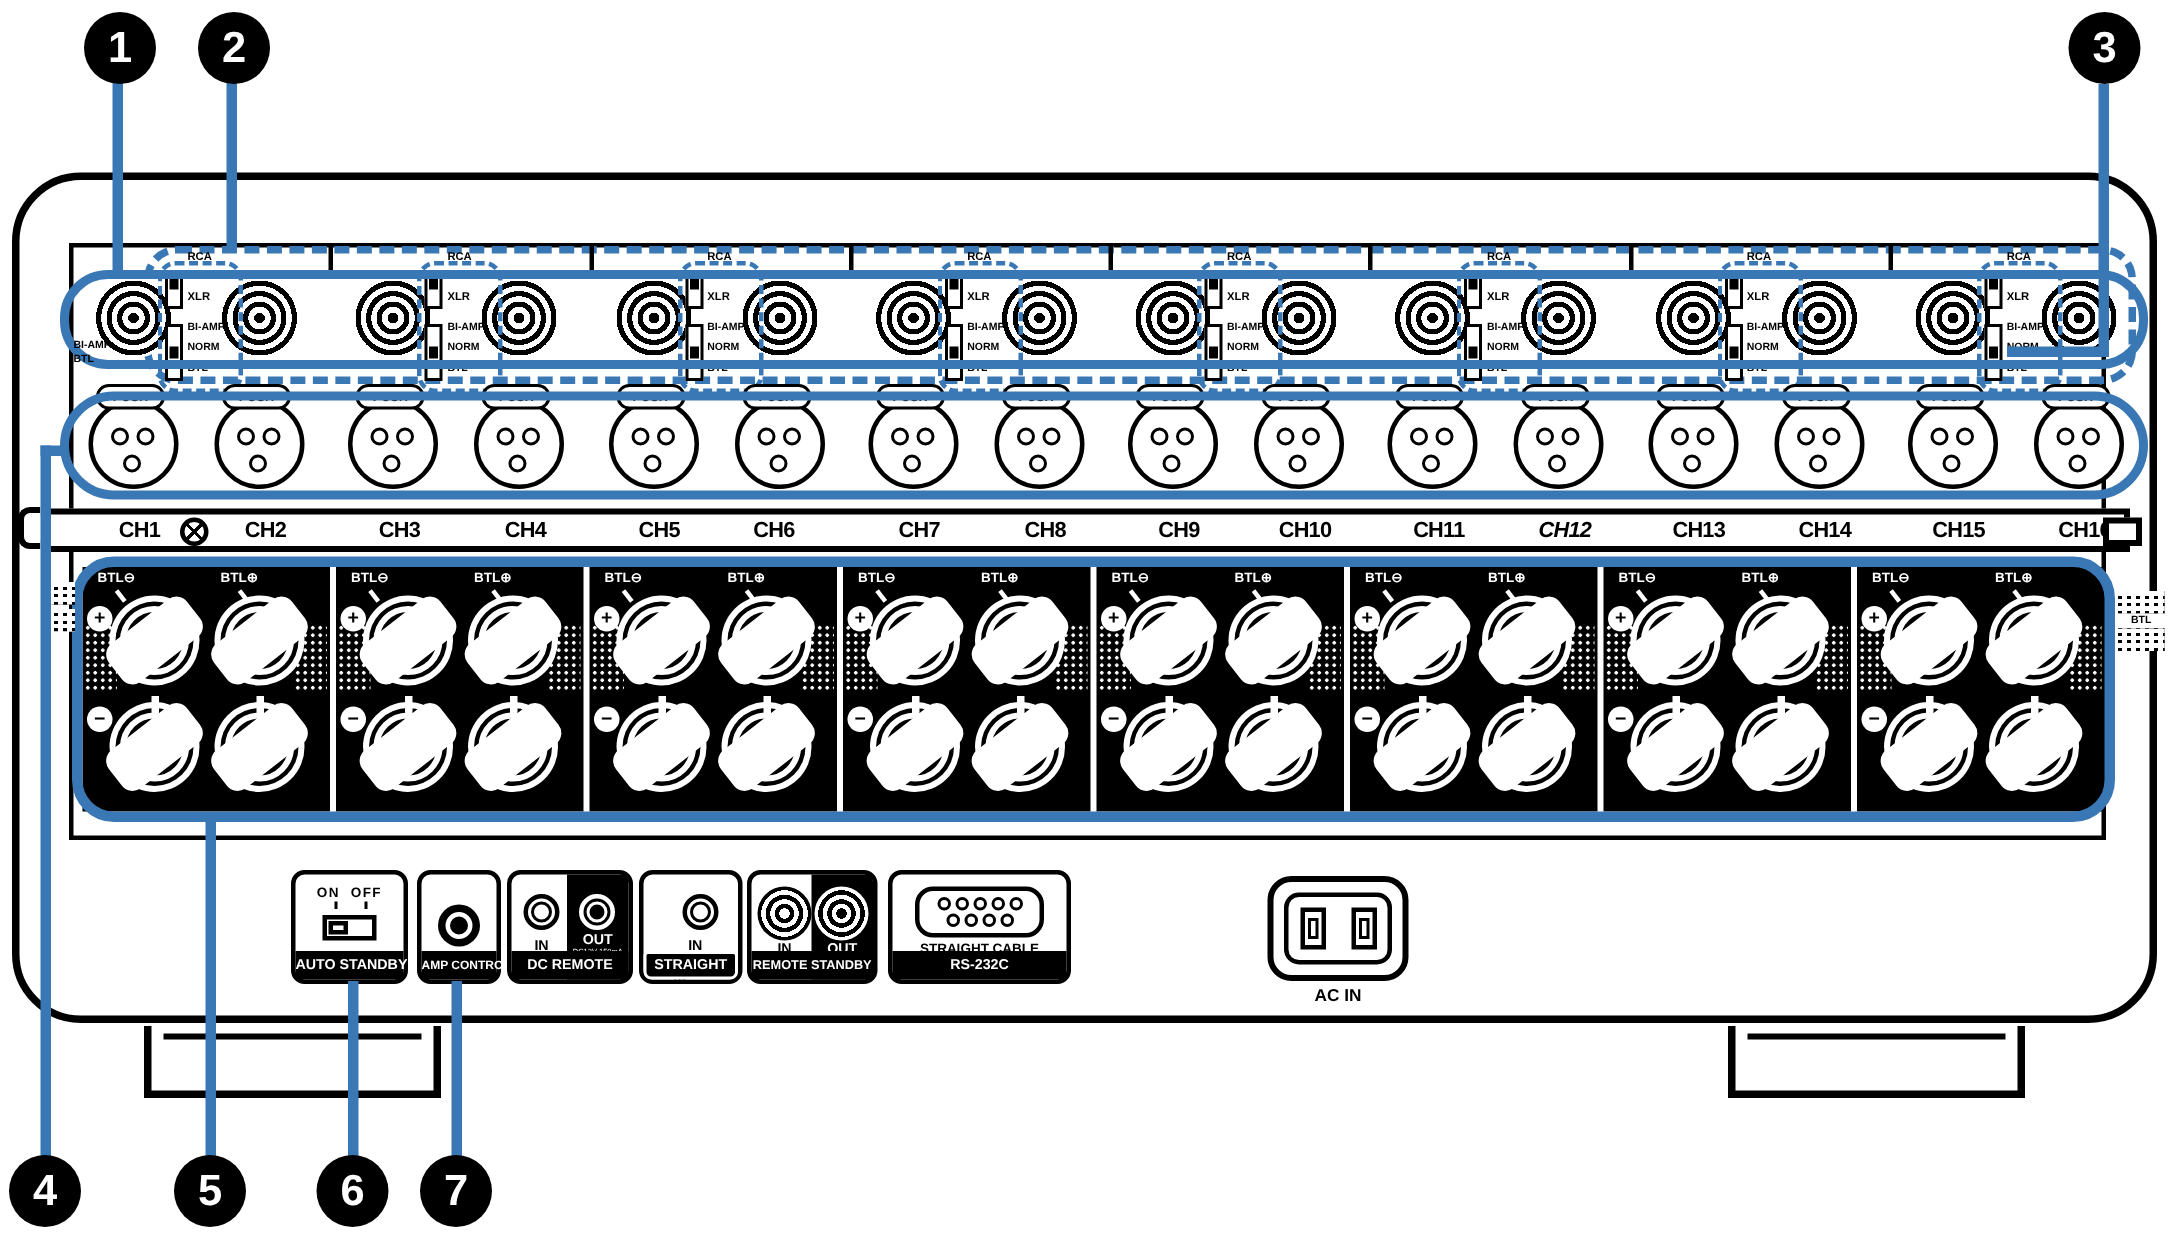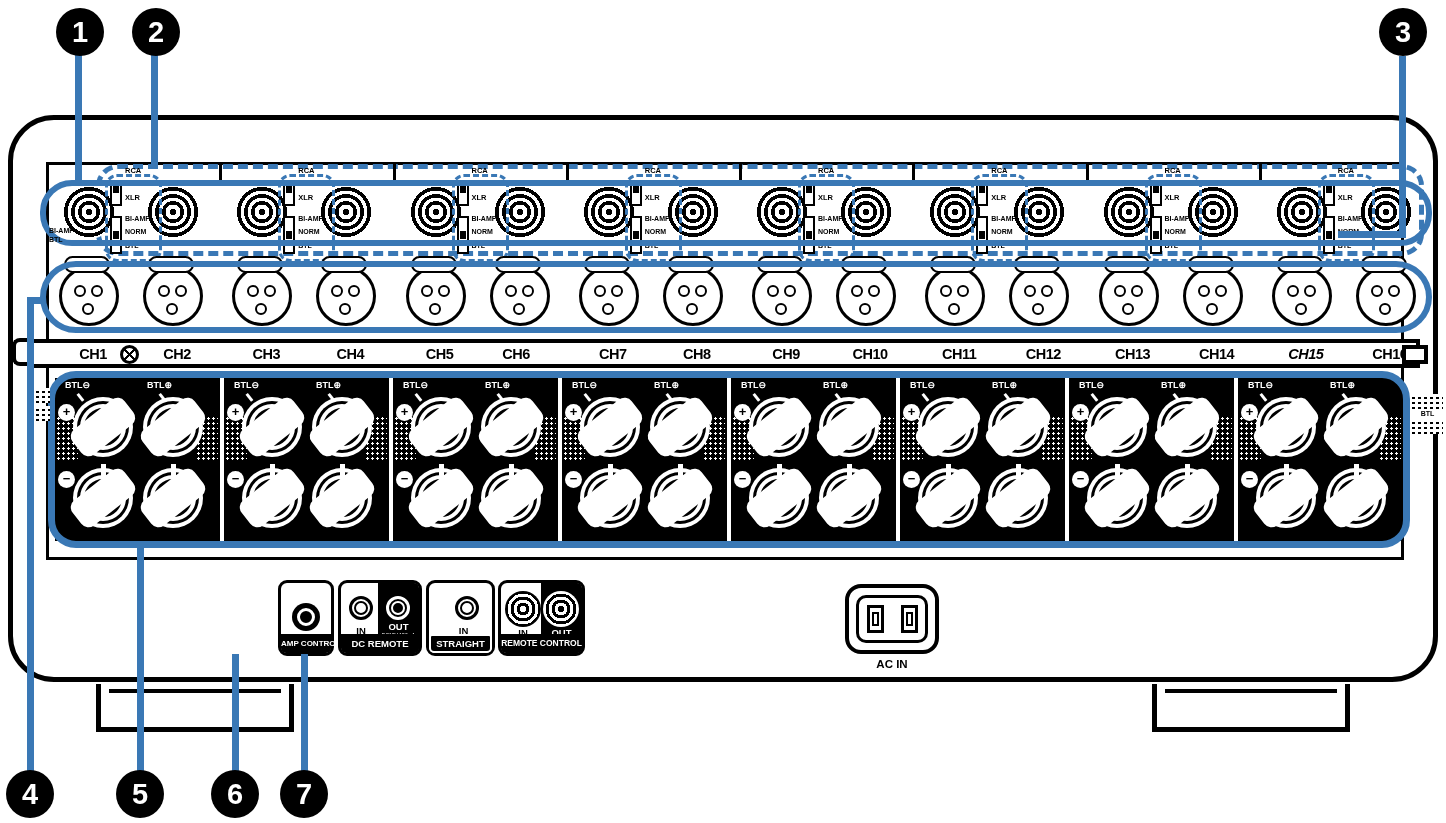--- a/index.html
+++ b/index.html
@@ -424,24 +424,24 @@
       <span class="ch-label" style="left: 113px;">CH2</span>
       <span class="ch-label" style="left: 202.25px;">CH3</span>
       <span class="ch-label" style="left: 286.25px;">CH4</span>
       <span class="ch-label" style="left: 375.5px;">CH5</span>
       <span class="ch-label" style="left: 452px;">CH6</span>
       <span class="ch-label" style="left: 548.75px;">CH7</span>
       <span class="ch-label" style="left: 632.75px;">CH8</span>
       <span class="ch-label" style="left: 722px;">CH9</span>
       <span class="ch-label" style="left: 806px;">CH10</span>
       <span class="ch-label" style="left: 895.25px;">CH11</span>
-      <span class="ch-label" style="left: 979.25px;">CH12</span>
+      <span class="ch-label" style="left: 979.25px; font-style: italic;">CH12</span>
       <span class="ch-label" style="left: 1068.5px;">CH13</span>
       <span class="ch-label" style="left: 1152.5px;">CH14</span>
-      <span class="ch-label" style="left: 1241.75px; font-style: italic;">CH15</span>
+      <span class="ch-label" style="left: 1241.75px;">CH15</span>
       <span class="ch-label" style="left: 1325.75px;">CH16</span>
     </div>
   <div class="strip-endcap"></div>
 
   <div id="speaker-blocks">
   <div class="spk-block">
     <div class="btl-label btl-minus"><span>BTL</span><span>⊖</span></div>
     <div class="btl-label btl-plus"><span>BTL</span><span>⊕</span></div>
     <div class="pm-icon pm-plus">+</div>
     <div class="pm-icon pm-minus">−</div>
@@ -563,20 +563,34 @@
   <div class="fineprint fp-left">
     <div class="pat"></div>
     <div class="pat" style="margin-top:3px"></div>
   </div>
   <div class="fineprint fp-right">
     <div class="pat"></div>
     <div class="fp-btl">BTL</div>
     <div class="pat"></div>
   </div>
 
+  <div class="cbox box-autostandby">
+    <div class="onoff-row">
+      <span>ON</span>&nbsp;
+      <span>OFF</span>
+    </div>
+    <div class="onoff-ticks">
+        <i class="tick-on"></i>
+        <i class="tick-off"></i>
+      </div>
+    <div class="slide-switch">
+        <div class="slide-knob"></div>
+      </div>
+    <div class="cband">AUTO STANDBY</div>
+  </div>
 
   <div class="cbox box-ampcontrol">
     <div class="amp-jack"></div>
     <div class="cband" style="font-size:8px">AMP CONTROL</div>
   </div>
 
   <div class="cbox box-dccontrol">
     <div class="dc-black">
       <div class="jack-ring white dc-out-jack"></div>
       <div class="io-label dc-out-lbl">OUT</div>
@@ -594,23 +608,42 @@
     <div class="cband outlined">STRAIGHT</div>
   </div>
 
   <div class="cbox box-remote">
     <div class="rem-black">
       <div class="rings inv rem-out-jack"></div>
       <div class="io-label rem-out-lbl">OUT</div>
     </div>
     <div class="rings rem-in-jack"></div>
     <div class="io-label rem-in-lbl">IN</div>
-    <div class="cband" style="font-size:8.5px">REMOTE CONTROL</div>
-  </div>
-
+    <div class="cband" style="font-size:8.5px">REMOTE STANDBY</div>
+  </div>
+
+  <div class="cbox box-rs232c">
+    <div class="db9">
+      <div class="row">
+          <span class="pin"></span>
+          <span class="pin"></span>
+          <span class="pin"></span>
+          <span class="pin"></span>
+          <span class="pin"></span>
+        </div>
+      <div class="row">
+          <span class="pin"></span>
+          <span class="pin"></span>
+          <span class="pin"></span>
+          <span class="pin"></span>
+        </div>
+    </div>
+    <div class="straight-lbl">STRAIGHT CABLE</div>
+    <div class="cband">RS-232C</div>
+  </div>
 
   <div class="acin-box">
     <div class="acin-inner">
       <div class="prong">
           <i></i>
         </div>
       <div class="prong">
           <i></i>
         </div>
     </div>

